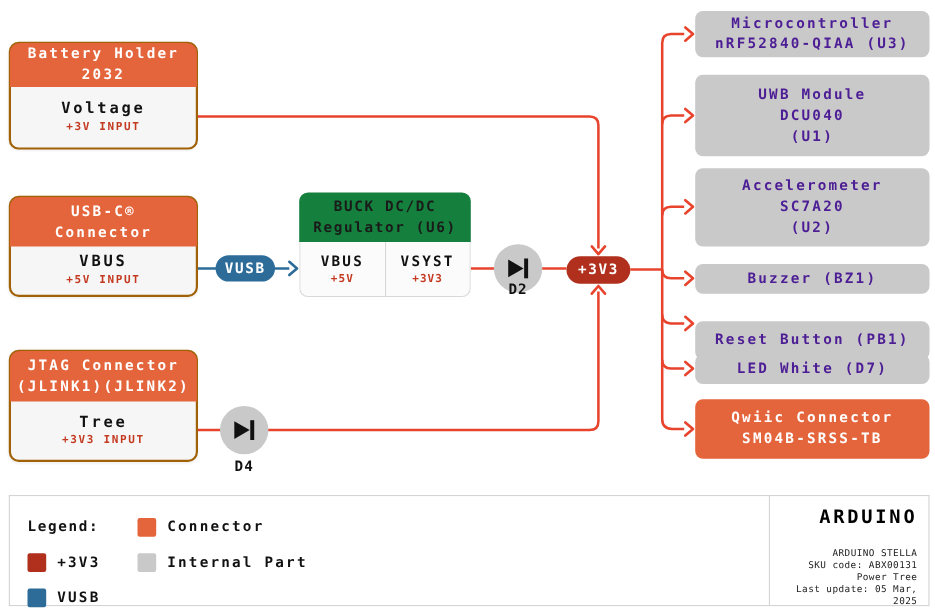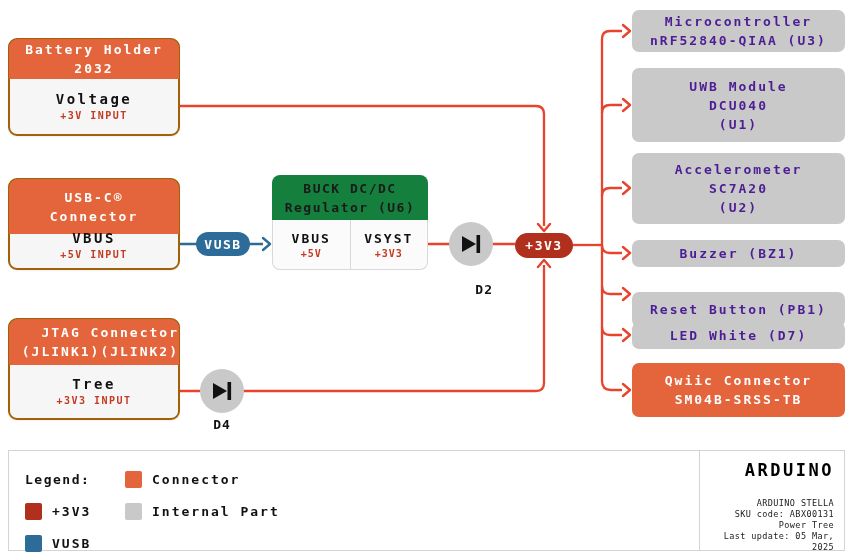--- a/index.html
+++ b/index.html
@@ -115,32 +115,32 @@
       <span>Battery Holder</span>
       <span>2032</span>
     </div>
     <div class="src-body" style="height:57px;">
       <div class="sig">Voltage</div>
       <div class="inp">+3V INPUT</div>
     </div>
   </div>
 
   <div class="src" style="left:8px;top:178px;height:92px;">
-    <div class="src-head" style="height:55px;">
+    <div class="src-head" style="height:45px;">
       <span>USB-C®</span>
       <span>Connector</span>
     </div>
     <div class="src-body" style="height:46px;">
       <div class="sig">VBUS</div>
       <div class="inp">+5V INPUT</div>
     </div>
   </div>
 
   <div class="src" style="left:8px;top:318px;height:102px;">
-    <div class="src-head" style="height:46px;align-items:flex-end;">
+    <div class="src-head" style="height:46px;">
       <span>JTAG Connector</span>
       <span>(JLINK1)(JLINK2)</span>
     </div>
     <div class="src-body" style="height:55px;">
       <div class="sig">Tree</div>
       <div class="inp">+3V3 INPUT</div>
     </div>
   </div>
 
   <div class="reg">
@@ -160,21 +160,21 @@
     </div>
   </div>
 
   <div class="pill pill-vusb">
     <span>VUSB</span>
   </div>
   <div class="pill pill-3v3">
     <span>+3V3</span>
   </div>
 
-  <div class="dlabel" style="left:449px;top:282px;text-align:right;">D2</div>
+  <div class="dlabel" style="left:449px;top:256px;">D2</div>
   <div class="dlabel" style="left:200px;top:417px;">D4</div>
 
   <div class="load" style="top:10px;height:42px;">
     <div>Microcontroller</div>
     <div>nRF52840-QIAA (U3)</div>
   </div>
   <div class="load" style="top:68px;height:74px;">
     <div>UWB Module</div>
     <div>DCU040</div>
     <div>(U1)</div>

